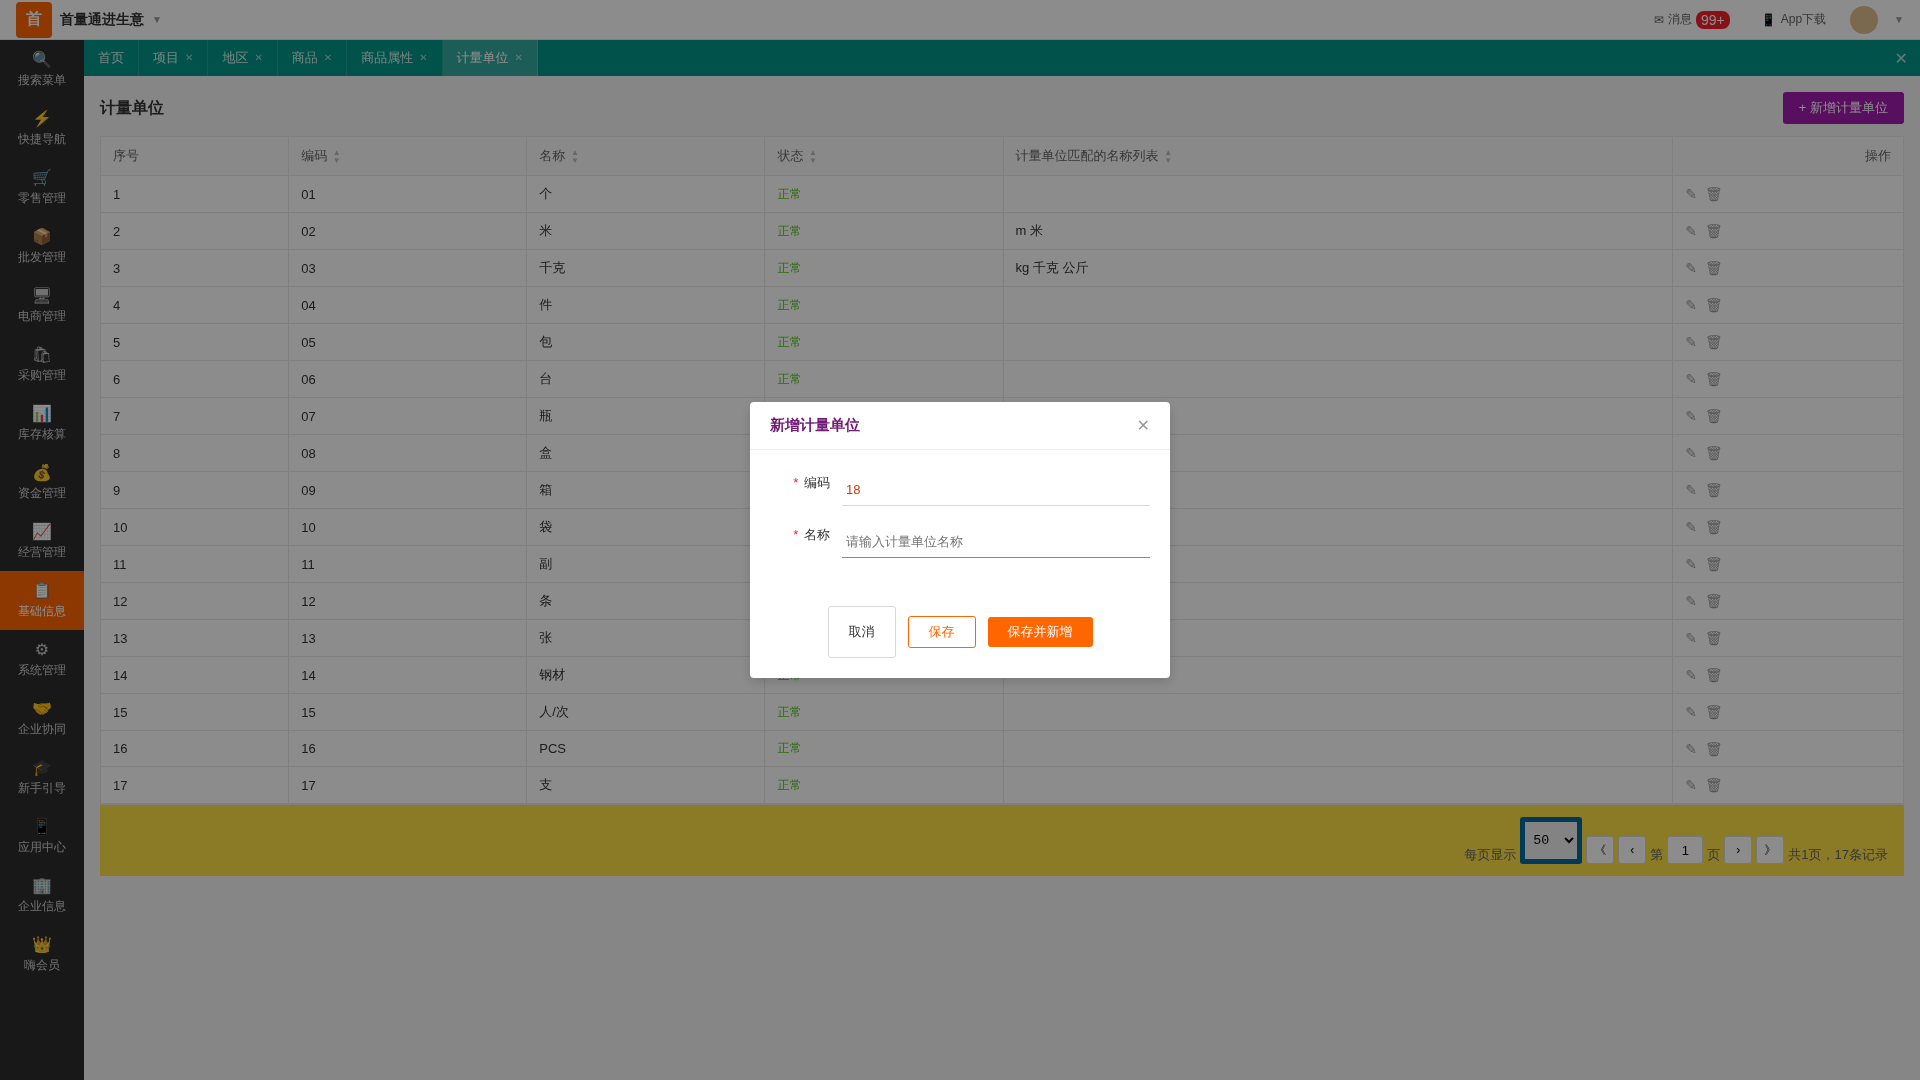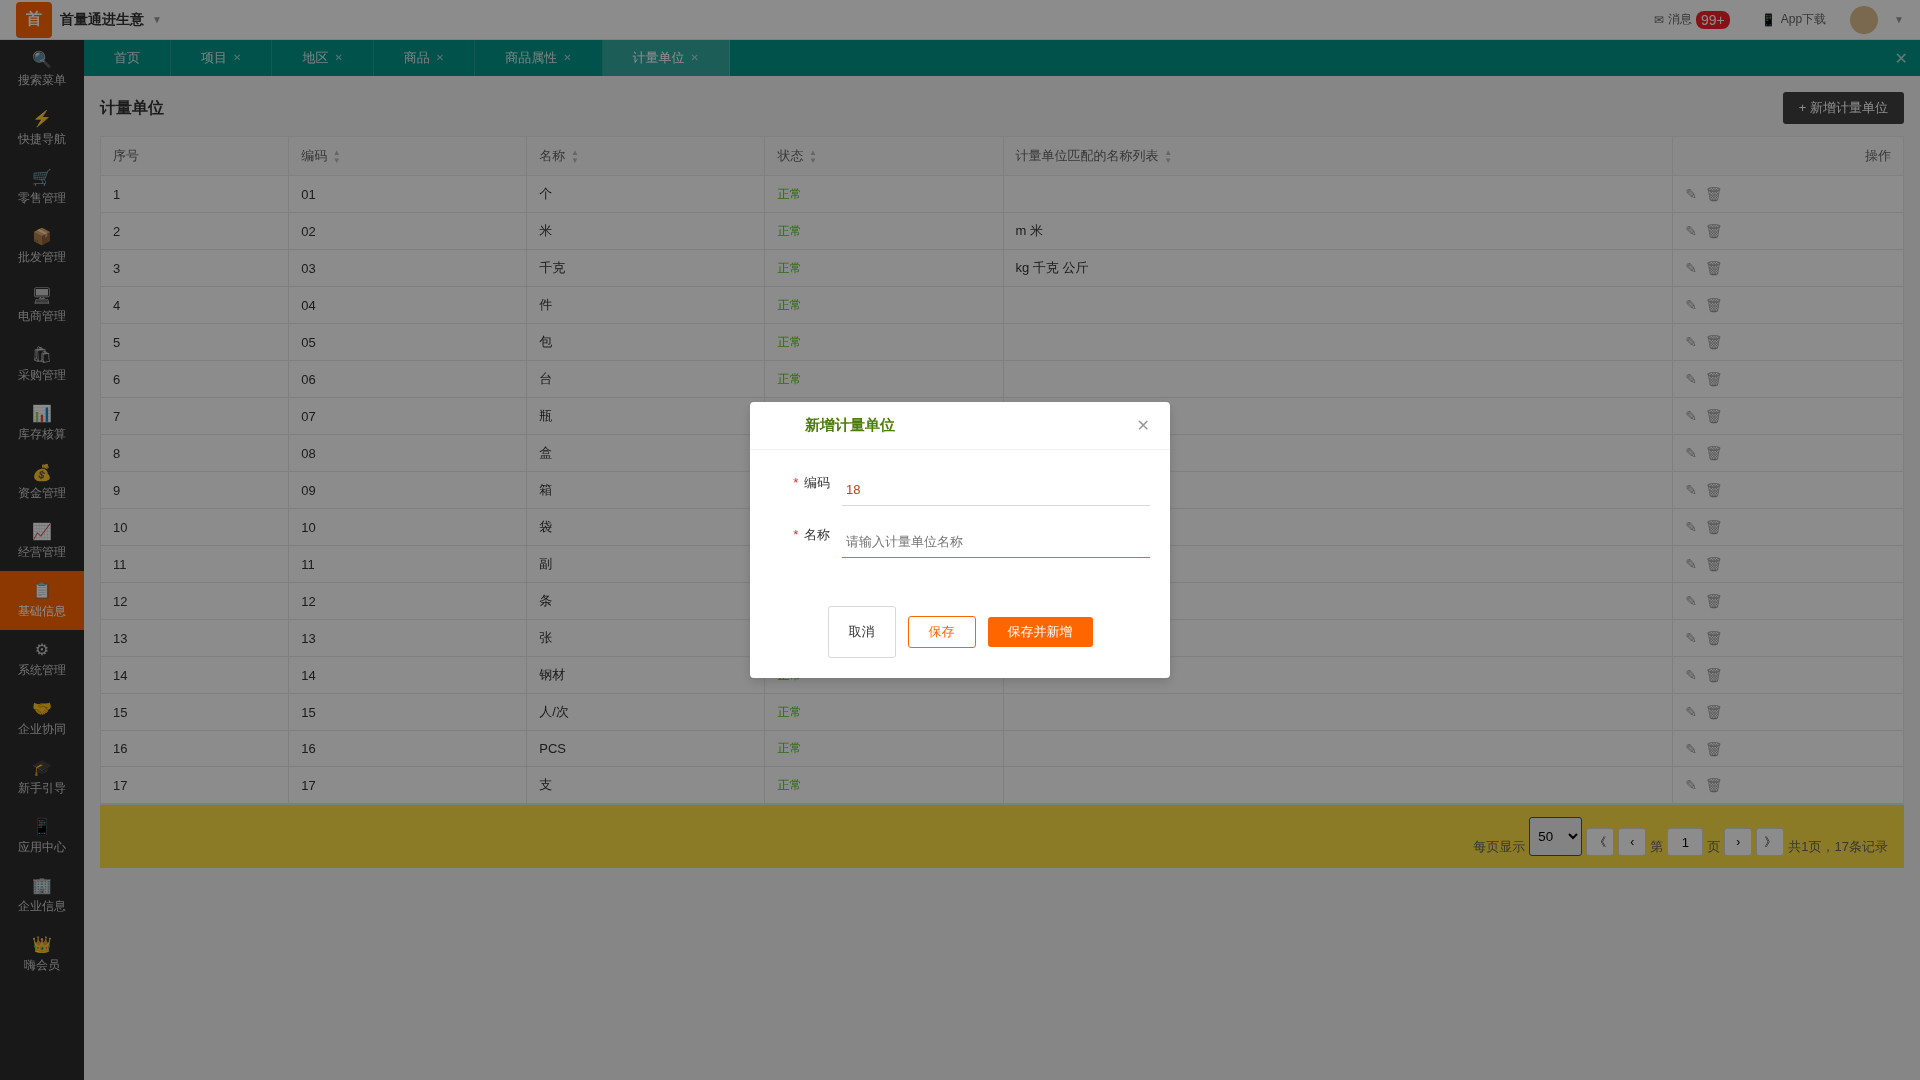--- a/index.html
+++ b/index.html
@@ -117,21 +117,21 @@
       display: flex;
       align-items: center;
       height: 36px;
       padding: 0 0;
       gap: 0;
     }
     .tab-item {
       display: flex;
       align-items: center;
       gap: 6px;
-      padding: 0 30px;
+      padding: 0 14px;
       height: 36px;
       color: rgba(255,255,255,0.85);
       font-size: 13px;
       cursor: pointer;
       border-right: 1px solid rgba(255,255,255,0.15);
     }
     .tab-item.active { background: rgba(255,255,255,0.2); color: #fff; }
     .tab-close {
       font-size: 10px;
       color: rgba(255,255,255,0.6);
@@ -161,21 +161,21 @@
       align-items: center;
       justify-content: space-between;
       margin-bottom: 12px;
     }
     .page-title {
       font-size: 16px;
       font-weight: bold;
       color: #333;
     }
     .btn-add {
-      background: #404040;
+      background: #a21caf;
       color: #fff;
       border: none;
       padding: 7px 16px;
       border-radius: 3px;
       cursor: pointer;
       font-size: 13px;
     }
 
     
     .data-table {
@@ -233,22 +233,23 @@
       justify-content: flex-end;
       gap: 4px;
       padding: 12px 16px;
       background: #fde047;
       border-top: 1px solid #e8e8e8;
       font-size: 13px;
       color: #666;
     }
     .pagination-bar select {
       padding: 10px 4px;
-      border: 1px solid #0369a1;
+      border: 5px solid #0369a1;
       border-radius: 3px;
+      font-family: Liberation Mono, monospace;
     }
     .page-btn {
       width: 28px;
       height: 28px;
       border: 1px solid #d9d9d9;
       background: #fff;
       cursor: pointer;
       border-radius: 3px;
       display: flex;
       align-items: center;
@@ -283,22 +284,21 @@
     .modal-header {
       display: flex;
       align-items: center;
       justify-content: space-between;
       padding: 14px 20px;
       border-bottom: 1px solid #f0f0f0;
     }
     .modal-title {
       font-size: 15px;
       font-weight: bold;
-      color: #4d7c0f;
-      margin-left: 35px;
+      color: #701a75;
     }
     .modal-close {
       cursor: pointer;
       color: #999;
       font-size: 16px;
     }
     .modal-body {
       padding: 24px 20px 16px;
     }
     .form-item {

